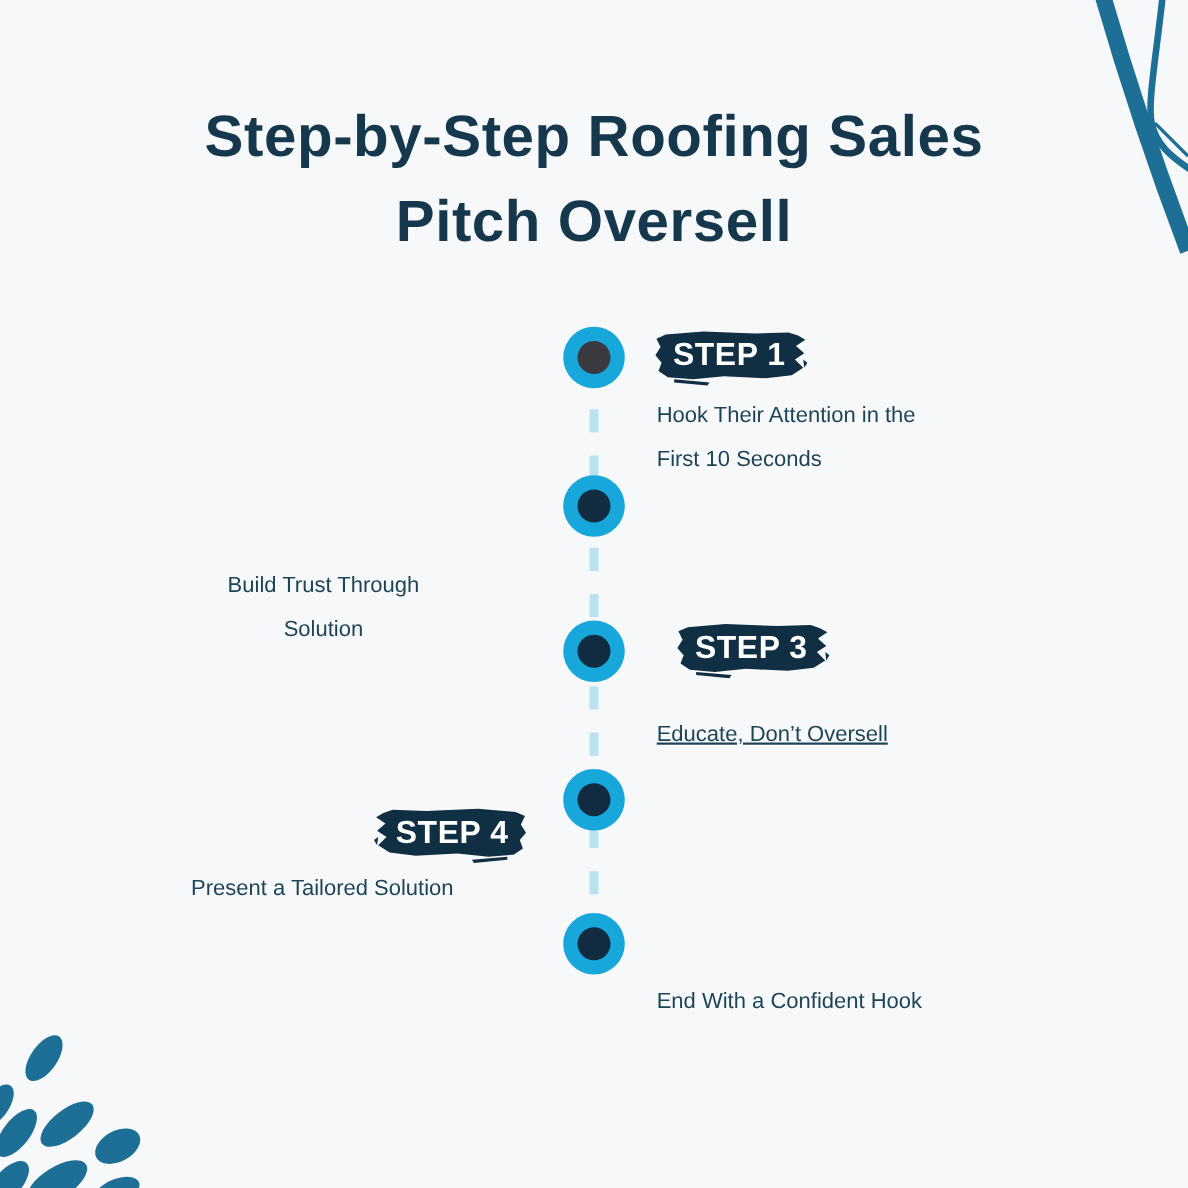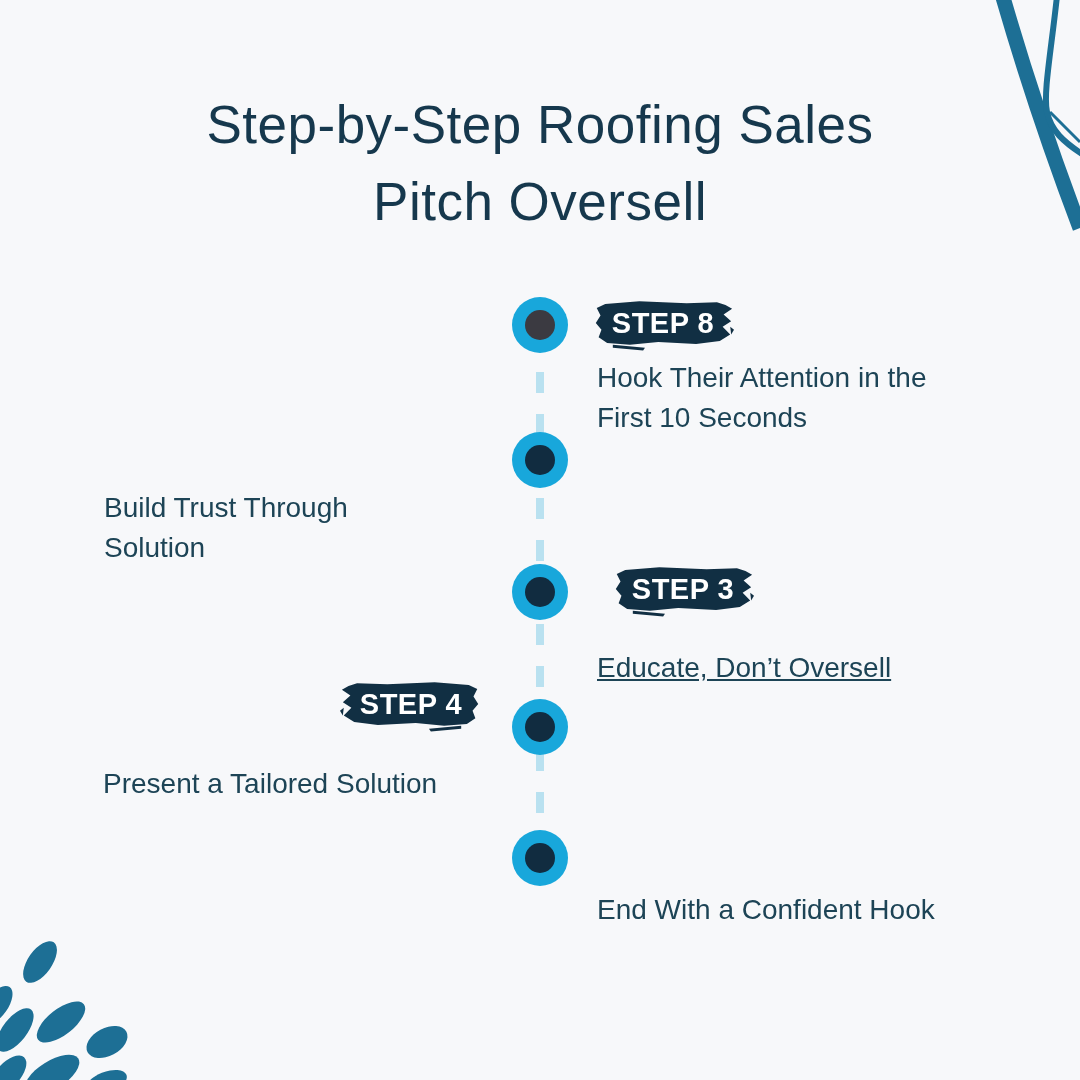--- a/index.html
+++ b/index.html
@@ -17,21 +17,21 @@
   html,body{margin:0;padding:0;}
   body{font-family:"Liberation Sans", sans-serif;}
   .canvas{
     position:relative;width:1080px;height:1080px;
     background:var(--background);overflow:hidden;
   }
   
   .title{
     position:absolute;left:0;top:86px;width:1080px;
     text-align:center;color:var(--title-text);
-    font-size:53px;font-weight:400;line-height:77px;letter-spacing:.5px;
+    font-size:53px;font-weight:700;line-height:77px;letter-spacing:.5px;
   }
   
   .timeline-svg{position:absolute;left:0;top:0;}
   .timeline-line{stroke:var(--timeline-dash);stroke-width:8;}
   .dot{
     position:absolute;width:56px;height:56px;border-radius:50%;
     background:var(--dot-ring);display:flex;align-items:center;justify-content:center;
   }
   .dot-core{width:30px;height:30px;border-radius:50%;background:var(--dot-core-other);}
   .dot-core.charcoal{background:var(--dot-core-step1);}
@@ -41,23 +41,23 @@
   .badge svg.flip{transform:scaleX(-1);}
   .brush{fill:var(--badge-fill);}
   .badge-label{
     position:absolute;left:0;top:0;width:142px;height:58px;
     display:flex;align-items:center;justify-content:center;
     color:var(--badge-text);font-size:29px;font-weight:700;letter-spacing:.5px;
   }
   
   .desc{
     position:absolute;width:380px;color:var(--description-text);
-    font-size:28px;line-height:40px;font-weight:400;
+    font-size:20px;line-height:40px;font-weight:400;
   }
-  .desc.align-right{text-align:left;}
+  .desc.align-right{text-align:center;margin-top:24px;}
   
   .deco-tr{position:absolute;left:940px;top:0;}
   .deco-bl{position:absolute;left:0;top:900px;}
   .deco-stroke{stroke:var(--decoration-teal);fill:none;}
   .deco-fill{fill:var(--decoration-teal);}
 </style>
 </head>
 <body>
 
 <div class="canvas">
@@ -103,21 +103,21 @@
   <div class="dot" style="left:512px;top:830px;">
     <div class="dot-core"></div>
   </div>
 
   <div class="badge" style="left:592px;top:294px;">
     <svg width="142" height="60" viewBox="0 0 150 60">
       <path class="brush" d="M14,9 L50,6 L100,8 L132,7 L141,10 L148,14 L139,20 L147,27 L138,33 L146,41 L135,48 L110,51 L70,49 L40,52 L16,50 L7,44 L10,36 L4,29 L9,21 L5,13 Z"></path>
       <path class="brush" d="M22,52 l34,3 l-2,3 l-32,-3 z"></path>
       <path class="brush" d="M146,33 l4,3 l-3,5 z"></path>
     </svg>
-    <div class="badge-label">STEP 8</div>
+    <div class="badge-label">STEP 1</div>
   </div>
   <div class="desc" style="left:597px;top:358px;">
     <div>Hook Their Attention in the</div>
     <div>First 10 Seconds</div>
   </div>
 
   <div class="desc align-right" style="left:104px;top:488px;">
     <div>Build Trust Through</div>
     <div>Solution</div>
   </div>
@@ -127,21 +127,21 @@
       <path class="brush" d="M14,9 L50,6 L100,8 L132,7 L141,10 L148,14 L139,20 L147,27 L138,33 L146,41 L135,48 L110,51 L70,49 L40,52 L16,50 L7,44 L10,36 L4,29 L9,21 L5,13 Z"></path>
       <path class="brush" d="M22,52 l34,3 l-2,3 l-32,-3 z"></path>
       <path class="brush" d="M146,33 l4,3 l-3,5 z"></path>
     </svg>
     <div class="badge-label">STEP 3</div>
   </div>
   <div class="desc" style="left:597px;top:648px;text-decoration:underline;">
     <div>Educate, Don’t Oversell</div>
   </div>
 
-  <div class="badge" style="left:340px;top:675px;">
+  <div class="badge" style="left:340px;top:728px;">
     <svg class="flip" width="142" height="60" viewBox="0 0 150 60">
       <path class="brush" d="M14,9 L50,6 L100,8 L132,7 L141,10 L148,14 L139,20 L147,27 L138,33 L146,41 L135,48 L110,51 L70,49 L40,52 L16,50 L7,44 L10,36 L4,29 L9,21 L5,13 Z"></path>
       <path class="brush" d="M22,52 l34,3 l-2,3 l-32,-3 z"></path>
       <path class="brush" d="M146,33 l4,3 l-3,5 z"></path>
     </svg>
     <div class="badge-label">STEP 4</div>
   </div>
   <div class="desc align-right" style="left:103px;top:764px;">
     <div>Present a Tailored Solution</div>
   </div>

